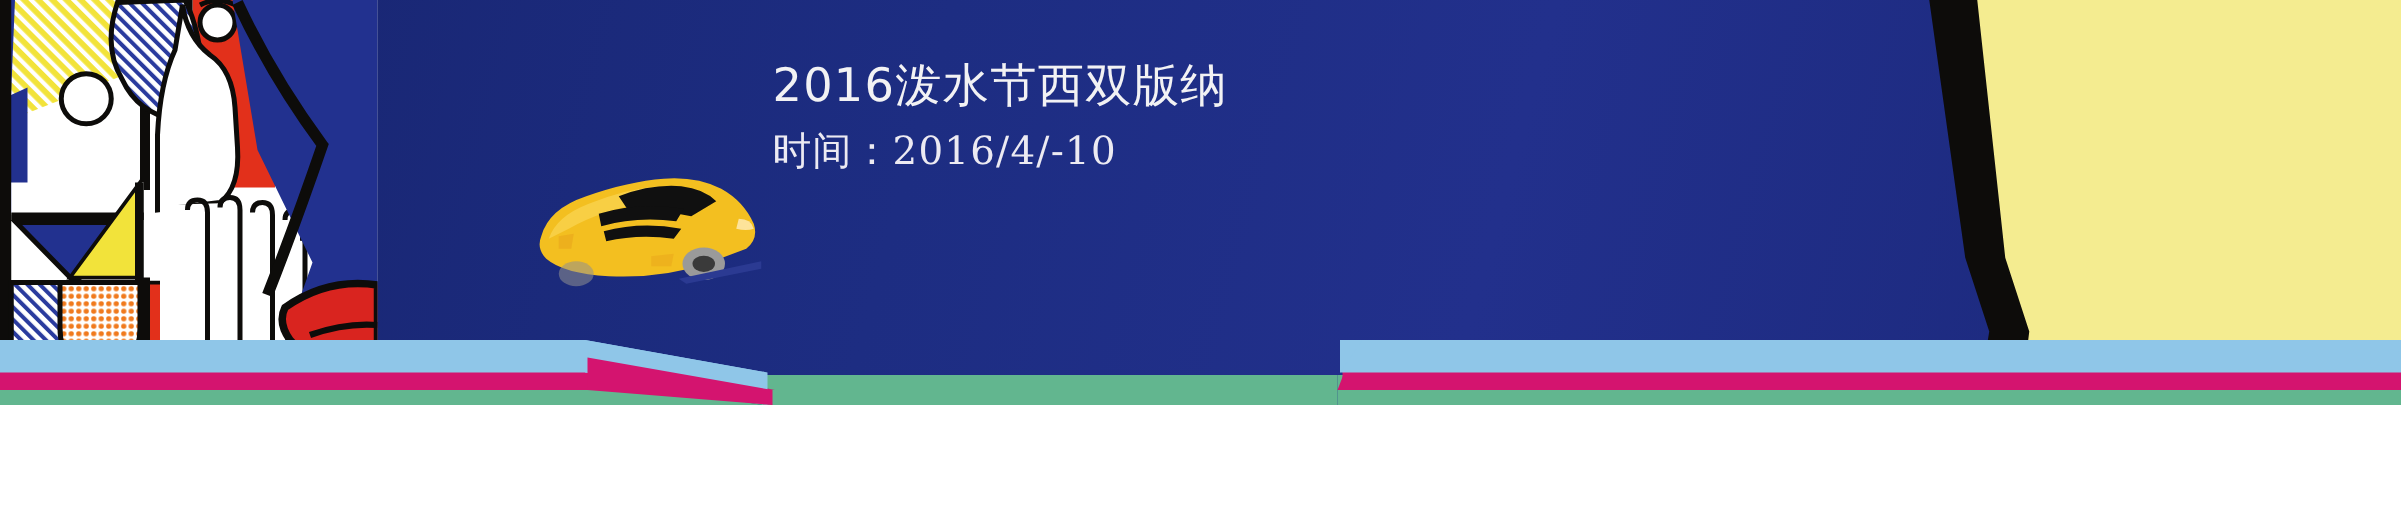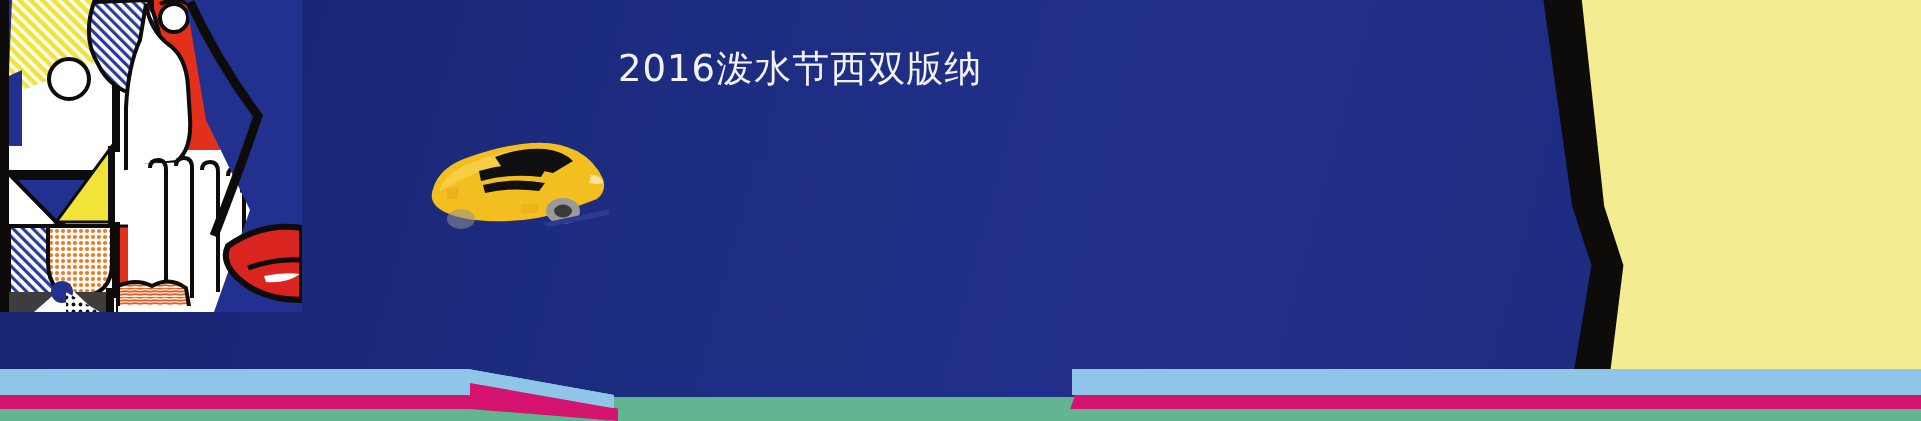--- a/index.html
+++ b/index.html
@@ -1,20 +1,20 @@
 <!DOCTYPE html>
 <html><head>
 <meta charset="utf-8">
 <style>
   html,body{margin:0;padding:0;background:#fff;}
   body{font-family:"DejaVu Sans","Liberation Sans",sans-serif;}
 
   #banner{
     position:relative;
-    width:1921px;height:421px;
+    width:1921px;height:324px;
     overflow:hidden;
     background:#1b2a7d;
   }
 
   
   .bg-blue{
     position:absolute;inset:0;
     background:linear-gradient(105deg,#17246e 0%,#1d2d82 38%,#22308c 62%,#1a2778 100%);
   }
 
@@ -188,20 +188,21 @@
 
       <path d="M22 62 L34 60 L32 72 L22 72 Z" fill="#eaa71c" opacity="0.65"></path>
       <path d="M96 78 L114 76 L112 86 L96 86 Z" fill="#eaa71c" opacity="0.55"></path>
 
       <path d="M118 96 L184 82 L184 88 L124 100 Z" fill="#2b3a92"></path>
     </svg>
   </div>
 
   <div class="copy">
     <div class="t-line1">2016泼水节西双版纳</div>
+    <div class="t-line3">时间：2016/4/-10</div>
   </div>
 
   <div class="stripes">
     <svg width="1921" height="130" viewBox="0 0 1921 130" xmlns="http://www.w3.org/2000/svg">
 
       <path d="M0 106 L470 106 L610 130 L0 130 Z" fill="#62b68f"></path>
       <path d="M610 130 L1070 130 L1070 106 L1921 106 L1921 130 Z" fill="#62b68f"></path>
       <path d="M470 106 L610 130 L1070 130 L1070 106 Z" fill="#62b68f"></path>
 
       <path d="M0 92 L470 92 L620 118 L1070 118 L1080 92 L1921 92 L1921 118 L1080 118 L1070 118 L620 118 L0 118 Z" fill="#d4146f"></path>

